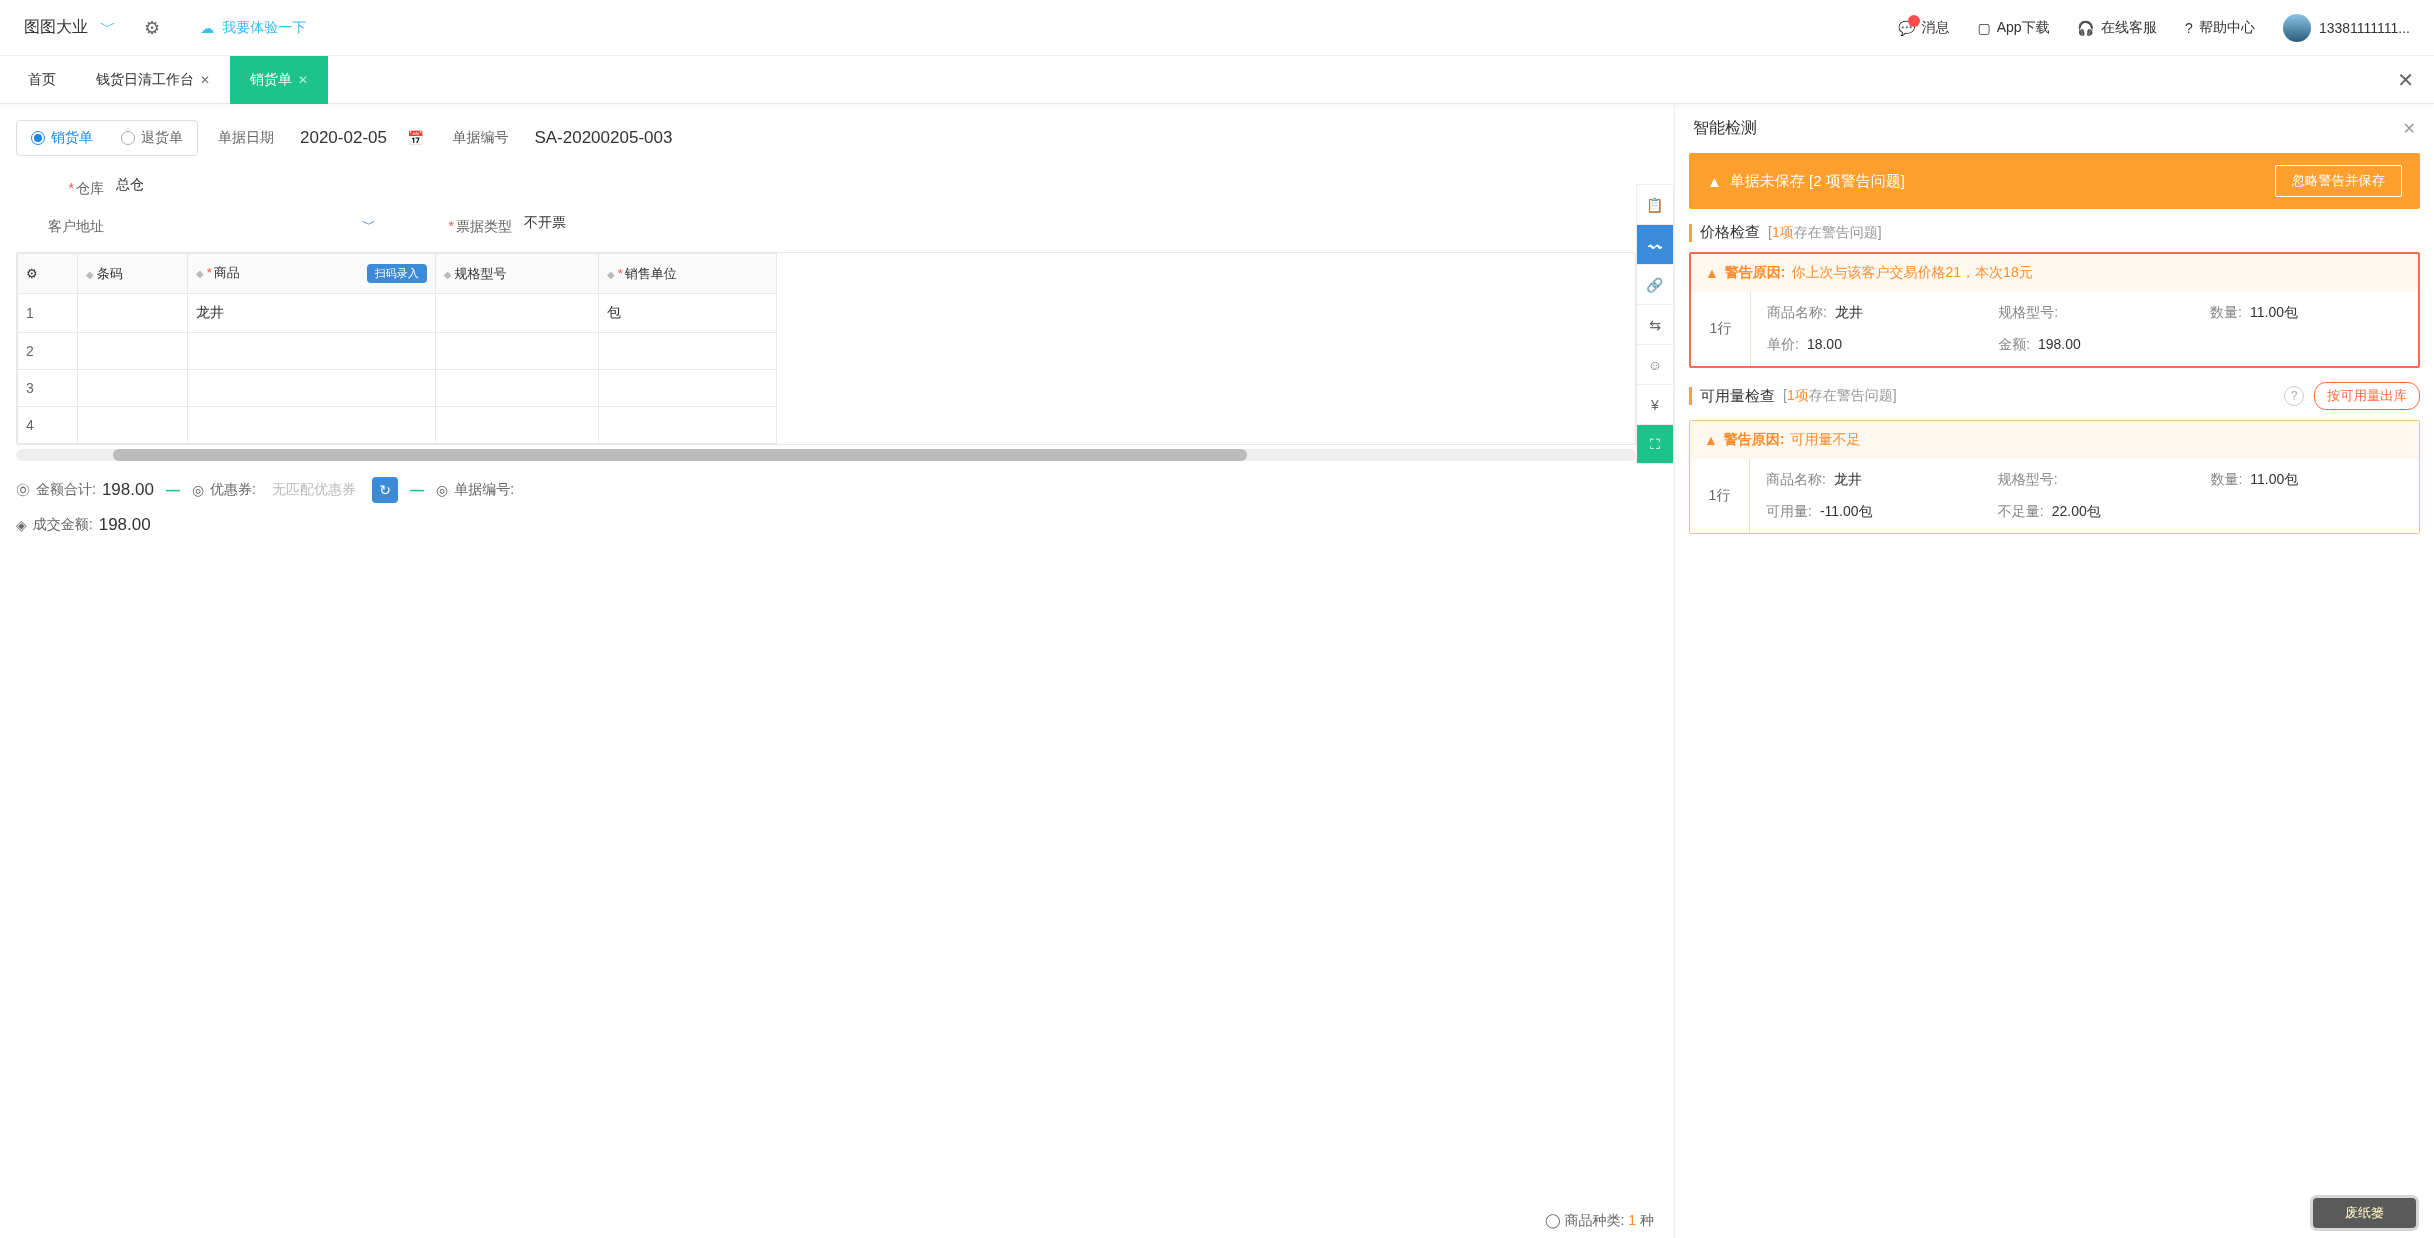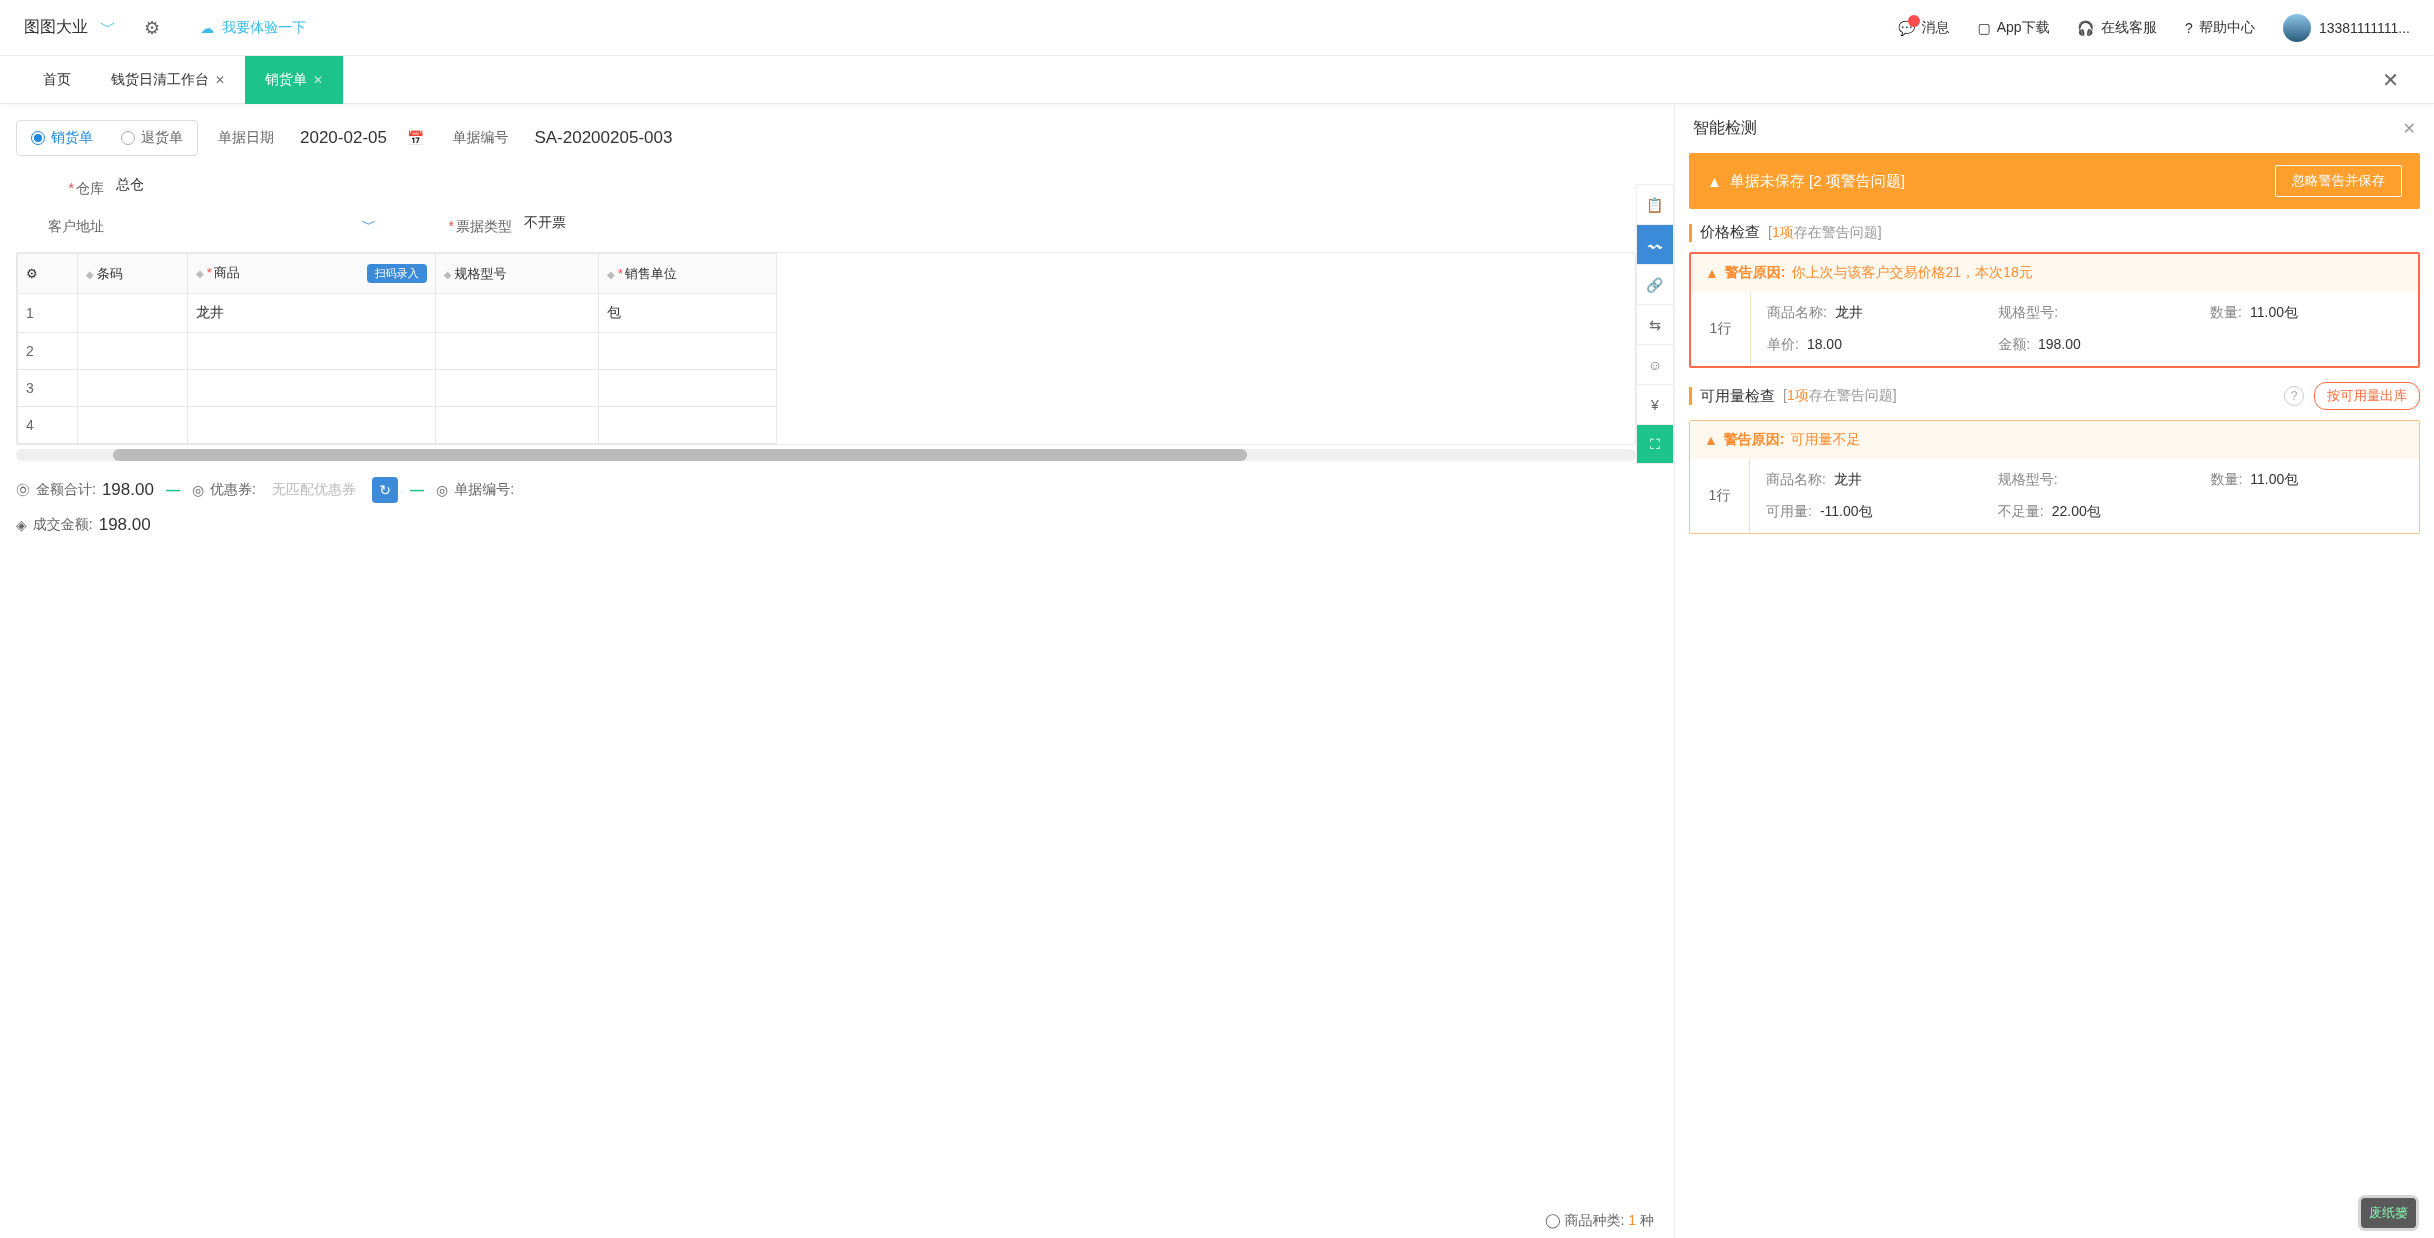--- a/index.html
+++ b/index.html
@@ -12,21 +12,21 @@
 .gear-btn { margin-left: 28px; color: #666; font-size: 18px; }
 .experience { margin-left: 40px; color: #3bbdee; display: flex; align-items: center; gap: 8px; }
 .spacer { flex: 1; }
 .nav-right { display: flex; align-items: center; gap: 28px; }
 .nav-item { display: flex; align-items: center; gap: 6px; color: #333; cursor: pointer; position: relative; }
 .nav-item .dot { position: absolute; top: -4px; left: 10px; width: 12px; height: 12px; background: #ff4d4f; border-radius: 50%; }
 .avatar { width: 28px; height: 28px; border-radius: 50%; background: linear-gradient(180deg, #8cc5e8 0%, #2a5b7a 100%); }
 .user { display: flex; align-items: center; gap: 8px; }
 
 
-.tabs-row { display: flex; align-items: center; height: 48px; padding: 0 23px; background: #fff; border-bottom: 1px solid #e8e8e8; box-shadow: 0 2px 4px rgba(0,0,0,0.04); }
+.tabs-row { display: flex; align-items: center; height: 48px; padding: 0 8px; background: #fff; border-bottom: 1px solid #e8e8e8; box-shadow: 0 2px 4px rgba(0,0,0,0.04); }
 .tab { padding: 0 20px; height: 48px; display: flex; align-items: center; gap: 6px; cursor: pointer; color: #333; }
 .tab.active { background: #1ec28b; color: #fff; }
 .tab .close { font-size: 12px; opacity: 0.7; }
 .tabs-close-all { margin-left: auto; font-size: 20px; color: #666; cursor: pointer; padding: 0 12px; }
 
 
 .main { display: flex; height: calc(100vh - 104px); }
 .left { flex: 1; padding: 16px 0 0 16px; overflow: hidden; position: relative; }
 .right { width: 760px; border-left: 1px solid #eee; display: flex; flex-direction: column; }
 
@@ -104,21 +104,21 @@
 .warn-card { margin-top: 10px; border: 1px solid #f5c389; border-radius: 2px; overflow: hidden; }
 .warn-card.red-border { border: 2px solid #ff6a4d; }
 .warn-reason { background: #fff8ee; padding: 10px 14px; color: #ff8c2e; display: flex; gap: 6px; align-items: center; }
 .warn-body { display: flex; }
 .warn-rownum { width: 60px; display: flex; align-items: center; justify-content: center; border-right: 1px solid #f0e0c8; color: #666; }
 .warn-details { flex: 1; padding: 12px 16px; display: grid; grid-template-columns: 1.1fr 1fr 1fr; row-gap: 14px; column-gap: 20px; }
 .kv { display: flex; gap: 8px; }
 .kv .k { color: #888; }
 .kv .v { color: #333; }
 
-.trash-bin { position: fixed; right: 18px; bottom: 10px; background: #5a5a5a; color: #86efac; padding: 6px 8px; border-radius: 4px; cursor: pointer; font-size: 13px; box-shadow: 0 0 0 3px rgba(90,90,90,0.25); }
+.trash-bin { position: fixed; right: 18px; bottom: 10px; background: #5a5a5a; color: #fef9c3; padding: 6px 32px; border-radius: 4px; cursor: pointer; font-size: 13px; box-shadow: 0 0 0 3px rgba(90,90,90,0.25); }
 </style>
 </head>
 <body>
 
 <div class="topbar">
   <div class="company-select">
     <span>图图大业</span>
     <span class="chev">﹀</span>
   </div>
   <span class="gear-btn">⚙</span>

